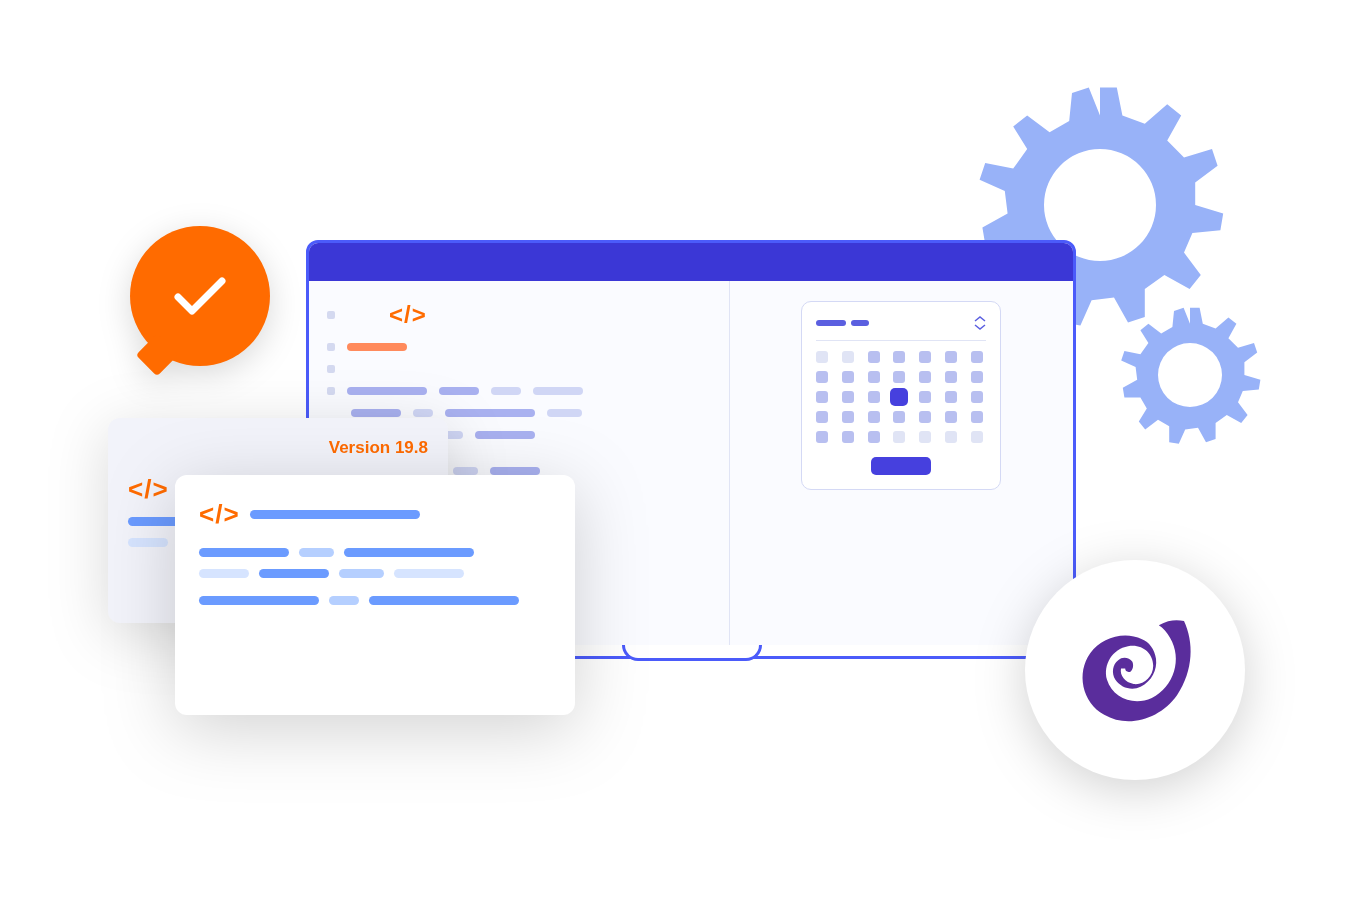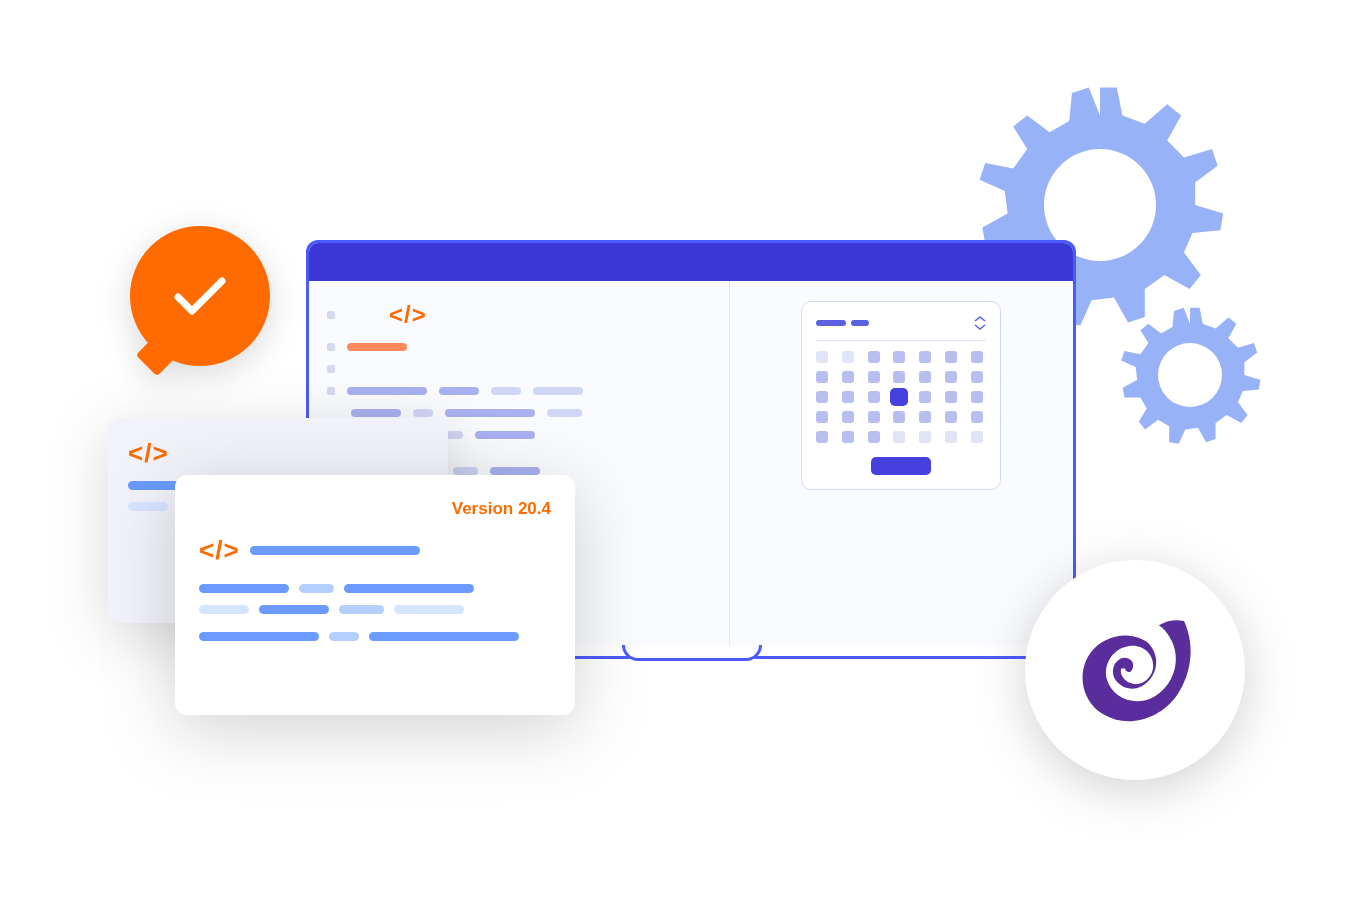--- a/index.html
+++ b/index.html
@@ -413,35 +413,35 @@
   <div class="laptop-base"></div>
   <div class="laptop-notch"></div>
 
   <div class="check-bubble">
     <svg class="check-mark" width="60" height="50" viewBox="0 0 60 50">
       <path d="M8 26 L22 40 L52 10" stroke="#fff" stroke-width="7" fill="none" stroke-linecap="round" stroke-linejoin="round"></path>
     </svg>
   </div>
 
   <div class="version-card-back">
+    <div class="version-label">Version 19.8</div>
     <div class="vc-row">
         <span class="vc-symbol">&lt;/&gt;</span>
       </div>
     <div class="vc-row">
         <span class="vc-pill" style="width:70px"></span>
         <span class="vc-pill light" style="width:30px"></span>
       </div>
     <div class="vc-row">
         <span class="vc-pill lighter" style="width:40px"></span>
         <span class="vc-pill" style="width:50px"></span>
       </div>
   </div>
 
   <div class="version-card-front">
-    <div class="version-label">Version 20.4</div>
     <div class="vc-row">
         <span class="vc-symbol">&lt;/&gt;</span>
         <span class="vc-pill" style="width:170px"></span>
       </div>
     <div class="vc-row" style="margin-top:18px">
         <span class="vc-pill" style="width:90px"></span>
         <span class="vc-pill light" style="width:35px"></span>
         <span class="vc-pill" style="width:130px"></span>
       </div>
     <div class="vc-row">

